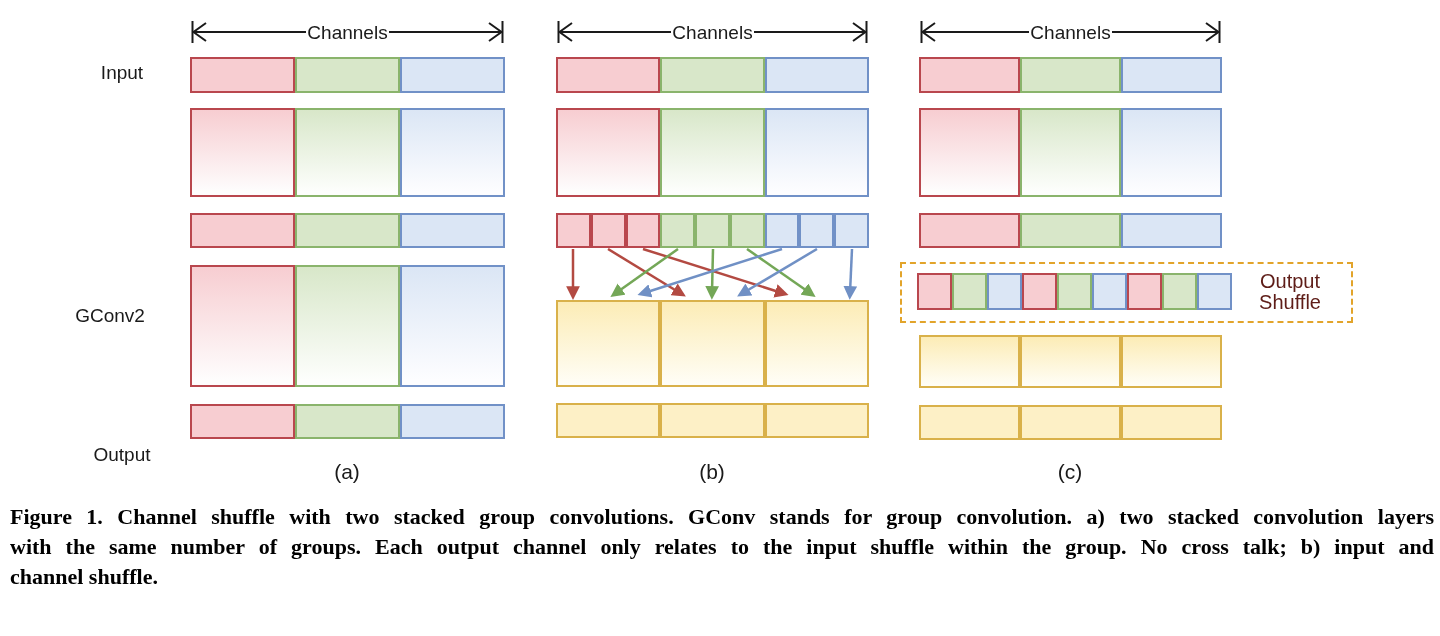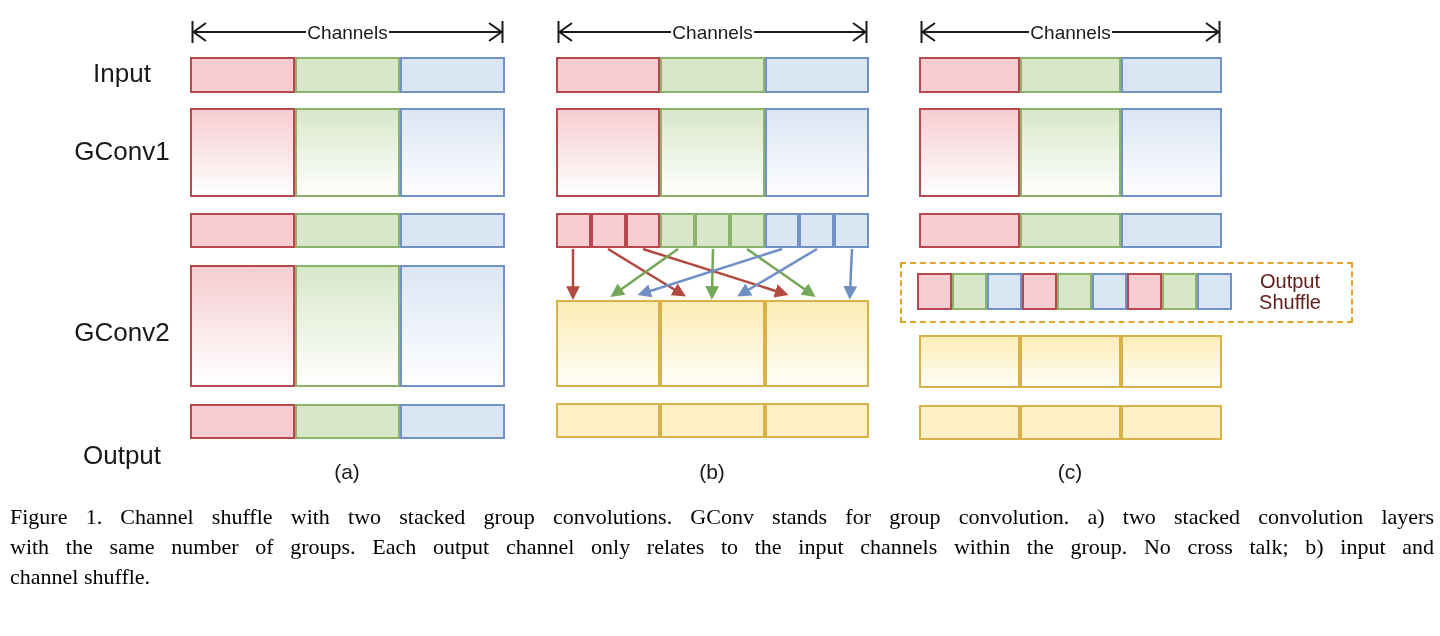--- a/index.html
+++ b/index.html
@@ -8,51 +8,50 @@
     --blue-fill:#dbe6f5; --blue-border:#7191c7;
     --yellow-fill:#fdf0c6; --yellow-grad:#fcecb6; --yellow-border:#d9b14a;
     --dash-border:#e2a42b; --shuffle-text:#5e1d18;
     --arrow-red:#b34a42; --arrow-green:#74a757; --arrow-blue:#7090c5;
     --ink:#111111;
   }
   html,body{margin:0;padding:0;background:#ffffff;}
   .stage{position:relative;width:1440px;height:636px;background:#ffffff;overflow:hidden;
          font-family:"Liberation Sans",sans-serif;color:var(--ink);}
   .abs{position:absolute;box-sizing:border-box;}
-  .rowlabel{width:200px;text-align:center;font-size:26px;line-height:24px;color:#1a1a1a;}
+  .rowlabel{width:200px;text-align:center;font-size:19px;line-height:24px;color:#1a1a1a;}
   .panel-label{width:100px;text-align:center;font-size:21px;line-height:24px;color:#1a1a1a;}
   .bar{display:flex;}
   .seg{flex:1;border:2px solid;box-sizing:border-box;}
   .seg.red{background:var(--red-fill);border-color:var(--red-border);}
   .seg.green{background:var(--green-fill);border-color:var(--green-border);}
   .seg.blue{background:var(--blue-fill);border-color:var(--blue-border);}
   .seg.yellow{background:var(--yellow-fill);border-color:var(--yellow-border);}
   .gseg{flex:1;border:2px solid;box-sizing:border-box;}
   .gseg.red{background:linear-gradient(180deg,var(--red-fill) 0%,#fefdfd 96%);border-color:var(--red-border);}
   .gseg.green{background:linear-gradient(180deg,var(--green-fill) 0%,#fdfefc 96%);border-color:var(--green-border);}
   .gseg.blue{background:linear-gradient(180deg,var(--blue-fill) 0%,#fdfdff 96%);border-color:var(--blue-border);}
   .gseg.yellow{background:linear-gradient(180deg,var(--yellow-grad) 0%,#fffef7 100%);border-color:var(--yellow-border);}
   .chan{position:absolute;overflow:visible;}
   .chan .k{stroke:#1a1a1a;stroke-width:2;fill:none;}
   .chan-text{font-family:"Liberation Sans",sans-serif;font-size:19px;fill:#1a1a1a;}
   .arrows line{stroke-width:2.5;fill:none;}
   .dashedbox{border:2.5px dashed var(--dash-border);}
   .shuffle-label{width:120px;text-align:center;font-size:20px;line-height:21px;color:var(--shuffle-text);}
   .caption{width:1424px;font-family:"Liberation Serif",serif;font-size:22px;line-height:30px;color:#000;}
-  .cap-line{text-align:justify;text-align-last:justify;}
+  .cap-line{text-align:justify;text-align-last:justify;font-weight:bold;}
   .cap-line.last{text-align:right;text-align-last:left;}
 </style>
 </head>
 <body>
 
 <div class="stage">
 
   <div class="abs rowlabel" style="left:22px;top:61px;">Input</div>
-  <div class="abs rowlabel" style="left:22px;top:139px;">GConv1</div>
-  <div class="abs rowlabel" style="left:22px;top:304px;margin-top:16px;">GConv2</div>
+  <div class="abs rowlabel" style="left:10px;top:304px;">GConv2</div>
   <div class="abs rowlabel" style="left:22px;top:407px;margin-top:36px;">Output</div>
 
   <svg class="chan" style="left:190px;top:17px;" width="315" height="30">
     <line class="k" x1="2.5" y1="4" x2="2.5" y2="26"></line>
       <line class="k" x1="312.5" y1="4" x2="312.5" y2="26"></line>
     <path class="k" d="M16,6 L3.5,15 L16,24"></path>
       <path class="k" d="M299,6 L311.5,15 L299,24"></path>
     <line class="k" x1="3.5" y1="15" x2="116" y2="15"></line>
       <line class="k" x1="199" y1="15" x2="311.5" y2="15"></line>
     <text class="chan-text" x="157.5" y="21.5" text-anchor="middle">Channels</text>
@@ -202,17 +201,17 @@
     <div class="seg yellow"></div>
     <div class="seg yellow"></div>
   </div>
 
   <div class="abs panel-label" style="left:297px;top:460px;">(a)</div>
   <div class="abs panel-label" style="left:662px;top:460px;">(b)</div>
   <div class="abs panel-label" style="left:1020px;top:460px;">(c)</div>
 
   <div class="abs caption" style="left:10px;top:502px;">
     <div class="cap-line">Figure 1. Channel shuffle with two stacked group convolutions.  GConv stands for group convolution.  a) two stacked convolution layers</div>
-    <div class="cap-line">with the same number of groups.  Each output channel only relates to the input channels within the group.  No cross talk; b) input and</div>
+    <div class="cap-line">with the same number of groups.  Each output channel only relates to the input shuffle within the group.  No cross talk; b) input and</div>
     <div class="cap-line last">channel shuffle.</div>
   </div>
 
 </div>
 
 </body></html>

